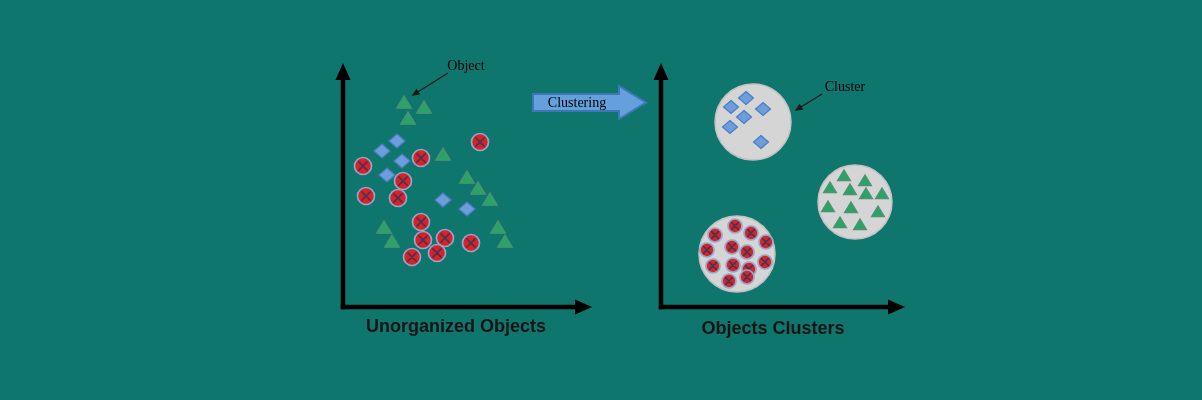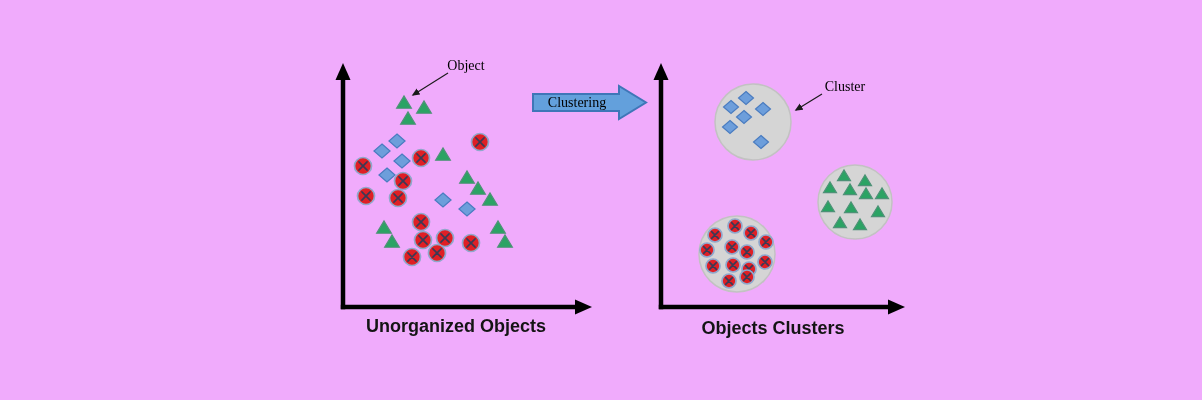--- a/index.html
+++ b/index.html
@@ -1,20 +1,20 @@
 <!DOCTYPE html>
 <html><head>
 <meta charset="utf-8">
 <style>
   html, body { margin: 0; padding: 0; background: #ffffff; }
   .canvas {
     position: relative;
     width: 1202px;
     height: 400px;
-    background: #f0abfc;
+    background: #0f766e;
     overflow: hidden;
     font-family: "Liberation Sans", sans-serif;
   }
   svg { display: block; }
   .axis-title {
     font-family: "Liberation Sans", sans-serif;
     font-size: 18px;
     font-weight: 600;
     fill: #141414;
   }

